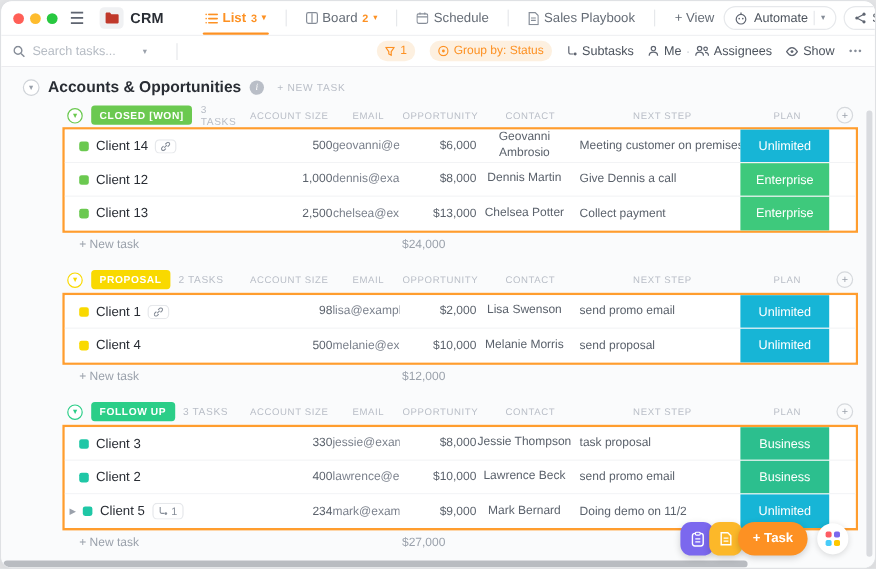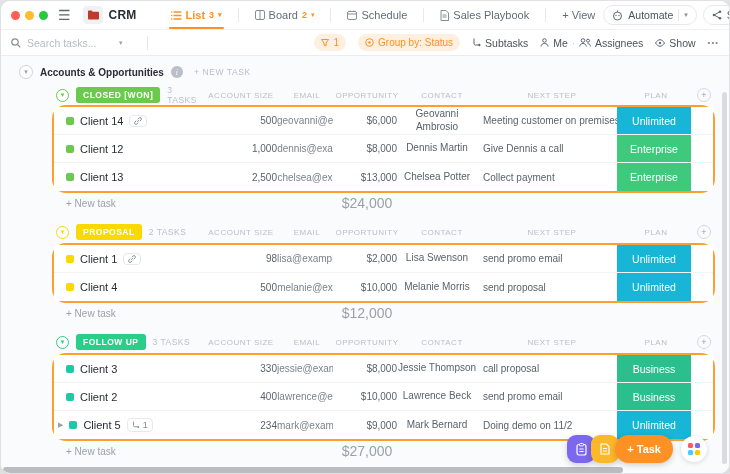--- a/index.html
+++ b/index.html
@@ -36,48 +36,48 @@
   .search input::placeholder{ color:#b6bcc4; }
   .search .caret{ font-size:7px; color:#9aa1ab; }
   .toolbar-right{ margin-left:auto; display:flex; align-items:center; gap:12px; }
   .pill-orange{ display:flex; align-items:center; gap:4px; background:#fdf0e0; color:#fd9123; border-radius:10px; height:17px; padding:0 7px; font-size:10px; cursor:pointer; }
   .tool-item{ display:flex; align-items:center; gap:4px; font-size:10.5px; color:#4c535d; cursor:pointer; }
   .tool-dot{ color:#b6bcc4; font-size:9px; }
   
   .content{ position:relative; height:419px; background:#fafbfc; overflow:hidden; padding:0 14px; }
   .page-header{ display:flex; align-items:center; gap:7px; padding:9px 0 6px 4px; }
   .toggle-circle{ width:14px; height:14px; border-radius:50%; border:1px solid #cfd3d8; color:#9aa1ab; font-size:7px; display:flex; align-items:center; justify-content:center; cursor:pointer; background:#fff; flex:0 0 auto; }
-  .page-title{ font-size:10px; font-weight:bold; color:#292d34; }
+  .page-title{ font-size:13px; font-weight:bold; color:#292d34; }
   .info-circle{ width:12px; height:12px; border-radius:50%; background:#b9bec7; color:#fff; font-size:8px; font-style:italic; font-family:"Liberation Serif",serif; display:flex; align-items:center; justify-content:center; }
   .new-task-top{ font-size:8.5px; color:#b9bec7; letter-spacing:.6px; margin-left:4px; cursor:pointer; }
   
   .grid{ display:grid; grid-template-columns: minmax(0,1fr) 76px 56px 64px 86px 134px 74px 22px; align-items:center; }
   .group{ margin-bottom:10px;padding-left:37px; }
   .ghead{ height:18px; margin-bottom:2px; }
   .ghead-left{ display:flex; align-items:center; gap:7px; padding-left:4px; }
   .status-badge{ color:#fff; font-size:8.5px; font-weight:bold; letter-spacing:.5px; padding:3px 7px; border-radius:3px; cursor:pointer; white-space:nowrap; }
   .tasks-count{ font-size:8.5px; color:#b9bec7; letter-spacing:.5px; }
   .col-h{ font-size:8px; color:#b9bec7; letter-spacing:.5px; text-align:center; white-space:nowrap; overflow:hidden; }
   .plus-col{ width:14px; height:14px; border-radius:50%; border:1px solid #d6d9dd; color:#9aa1ab; font-size:9px; display:flex; align-items:center; justify-content:center; cursor:pointer; margin-left:4px; }
-  .gbody{ border:2px solid #ff9d2e; border-radius:14px; background:#fff; }
+  .gbody{ border:2px solid #ff9d2e; border-radius:0; background:#fff; }
   .trow{ min-height:28px; background:#fff; border-bottom:1px solid #f2f3f5; cursor:pointer; }
   .trow:last-child{ border-bottom:none; }
   .name-cell{ display:flex; align-items:center; gap:6px; padding-left:12px; overflow:hidden; }
   .expand-caret{ font-size:7px; color:#9aa1ab; margin-left:-8px; }
   .status-sq{ width:8px; height:8px; border-radius:2px; flex:0 0 auto; }
   .task-name{ font-size:11px; color:#292d34; white-space:nowrap; }
   .chip{ display:inline-flex; align-items:center; gap:3px; border:1px solid #e6e8eb; border-radius:4px; padding:1px 4px; font-size:9px; color:#868d98; background:#fff; cursor:pointer; }
   .cell{ font-size:10px; color:#5b626c; text-align:right; white-space:nowrap; overflow:hidden; }
   .cell.email{ color:#7c828d; text-align:center; text-overflow:clip; }
   .cell.contact{ text-align:center; white-space:normal; line-height:1.25; padding-right:6px; }
   .cell.next{ text-align:left; }
   .plan-cell{ align-self:stretch; display:flex; align-items:center; justify-content:center; color:#fff; font-size:10.5px; cursor:pointer; }
   .gfoot{ height:20px; }
   .newtask-cell{ font-size:10px; color:#9aa1ab; padding-left:14px; cursor:pointer; }
-  .total-cell{ font-size:14px; color:#9aa1ab; text-align:center; }
+  .total-cell{ font-size:10px; color:#9aa1ab; }
   
   .fab-row{ position:absolute; right:22px; bottom:12px; display:flex; align-items:center; }
   .fab{ width:28px; height:28px; border-radius:9px; display:flex; align-items:center; justify-content:center; color:#fff; cursor:pointer; box-shadow:0 2px 6px rgba(0,0,0,.18); }
   .fab.purple{ background:#7b68ee; z-index:1; }
   .fab.yellow{ background:#fcb829; margin-left:-4px; z-index:2; }
   .fab-task{ height:28px; border-radius:14px; background:#fd9123; color:#fff; font-size:11px; font-weight:bold; display:flex; align-items:center; gap:4px; padding:0 12px; margin-left:-4px; z-index:3; cursor:pointer; box-shadow:0 2px 6px rgba(0,0,0,.18); }
   .fab-grid{ width:26px; height:26px; border-radius:50%; background:#fff; box-shadow:0 1px 5px rgba(0,0,0,.15); display:flex; align-items:center; justify-content:center; margin-left:8px; cursor:pointer; }
   .gridicon{ display:grid; grid-template-columns:5px 5px; grid-gap:2px; }
   .gridicon span{ width:5px; height:5px; border-radius:1.5px; }
   
@@ -400,21 +400,21 @@
       <div class="gbody">
         <div class="grid trow">
           <div class="name-cell">
             <span class="status-sq" style="background: rgb(31, 199, 166);"></span>
             <span class="task-name">Client 3</span>
           </div>
           <span class="cell">330</span>
           <span class="cell email">jessie@exam</span>
           <span class="cell">$8,000</span>
           <span class="cell contact">Jessie Thompson</span>
-          <span class="cell next">call proposal</span>
+          <span class="cell next">task proposal</span>
           <span class="plan-cell" style="background: rgb(44, 191, 142);">Business</span>
           <span></span>
         </div>
         <div class="grid trow">
           <div class="name-cell">
             <span class="status-sq" style="background: rgb(31, 199, 166);"></span>
             <span class="task-name">Client 2</span>
           </div>
           <span class="cell">400</span>
           <span class="cell email">lawrence@e</span>

